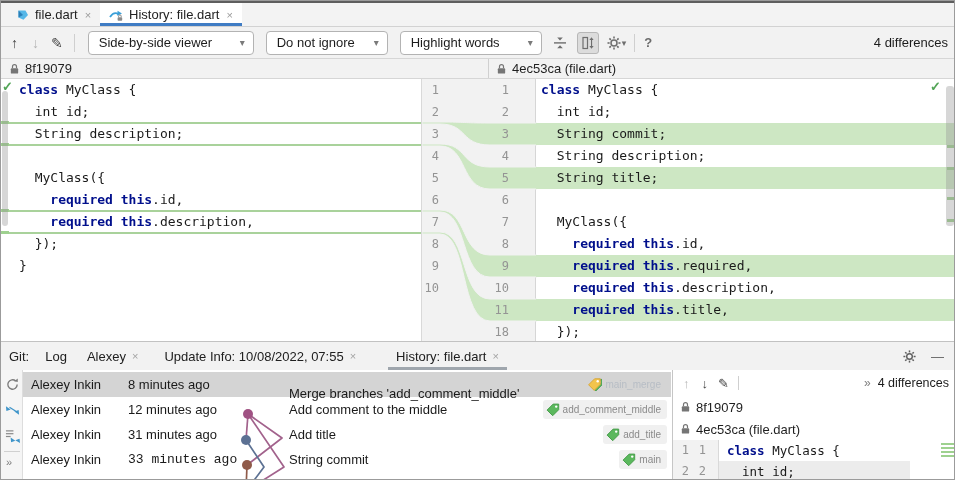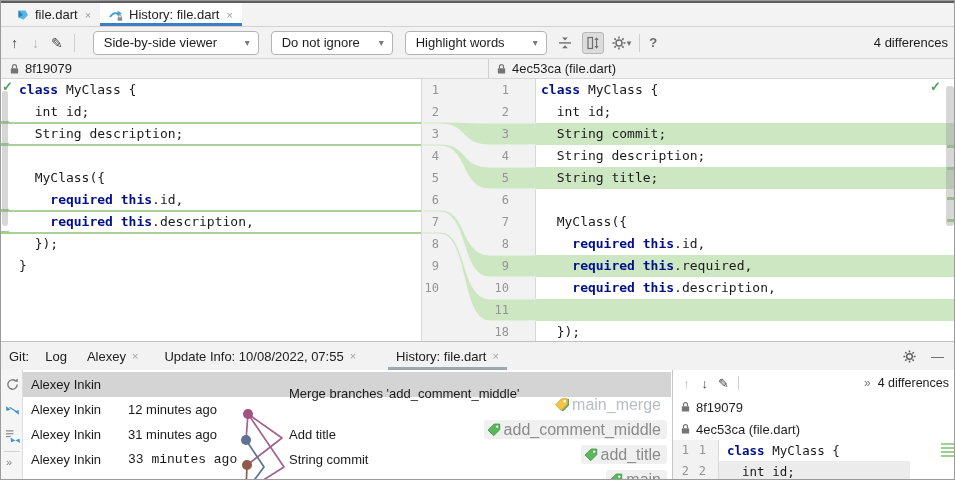--- a/index.html
+++ b/index.html
@@ -49,21 +49,21 @@
   .gtab{display:flex;align-items:center;gap:6px;height:28px;padding:0 2px;position:relative;}
   .gtab .x{color:#a3a3a3;font-size:11px;}
   .gtab.active{box-shadow:inset 0 -3px 0 #9fa6ad;padding:0 8px;}
   #gcontent{position:absolute;left:0;top:28px;width:955px;height:111px;}
   #toolstrip{position:absolute;left:0;top:0;width:22px;height:111px;background:#f5f5f5;border-right:1px solid #ddd;box-sizing:border-box;}
   #logtable{position:absolute;left:22px;top:0;width:648px;height:111px;background:#fff;}
   .crow{position:absolute;left:0;width:648px;height:25px;font-size:13px;color:#1a1a1a;}
   .crow.sel{background:#d4d4d4;}
   .ccell{position:absolute;top:0;height:25px;line-height:25px;white-space:nowrap;}
   .chip{position:absolute;right:4px;top:3px;height:19px;display:flex;align-items:center;gap:3px;
-        padding:0 6px 0 3px;border-radius:3px;font-size:16px;margin-top:20px;}
+        padding:0 6px 0 3px;border-radius:3px;font-size:10px;}
   .chip.branch{background:#f0f0f0;color:#8a8a8a;}
   .chip.tag{background:transparent;color:#b7bdc5;}
   #rpanel{position:absolute;left:671px;top:0;width:284px;height:111px;background:#fff;border-left:1px solid #c6c6c6;box-sizing:border-box;}
   .rptool{position:absolute;left:0;top:0;width:283px;height:26px;display:flex;align-items:center;}
   .revrow{position:absolute;left:0;width:283px;height:22px;display:flex;align-items:center;gap:5px;
           padding-left:7px;font-size:13px;color:#1f1f1f;box-sizing:border-box;}
   #minied{position:absolute;left:0;top:70px;width:283px;height:41px;overflow:hidden;}
   #minigut{position:absolute;left:0;top:0;width:46px;height:41px;background:#f2f2f2;border-right:1px solid #d9d9d9;box-sizing:border-box;}
   .mnum{position:absolute;width:14px;height:21px;text-align:right;font:12px/21px "DejaVu Sans Mono",monospace;color:#949494;}
   .mcl{position:absolute;left:54px;height:21px;white-space:pre;font:12.5px/21px "DejaVu Sans Mono",monospace;color:#1a1a1a;}
@@ -96,21 +96,21 @@
       <span>History: file.dart</span>
       <span class="x">×</span>
     </div>
   </div>
 
   <div class="abs" id="toolbar">
     <span class="tbicon" style="margin-left:10px">↑</span>
     <span class="tbicon dis" style="margin-left:14px">↓</span>
     <span class="tbicon" style="margin-left:12px">✎</span>
     <span class="vsep" style="margin-left:11px"></span>
-    <div class="dd" style="margin-left:18px;width:166px">
+    <div class="dd" style="margin-left:13px;width:166px">
       <span>Side-by-side viewer</span>
       <span class="car">▾</span>
     </div>
     <div class="dd" style="margin-left:12px;width:122px">
       <span>Do not ignore</span>
       <span class="car">▾</span>
     </div>
     <div class="dd" style="margin-left:12px;width:142px">
       <span>Highlight words</span>
       <span class="car">▾</span>
@@ -231,20 +231,21 @@
         <div class="cl" style="top: 66px;"><span>  String description;</span></div>
         <div class="addrow" style="top: 88px;"></div>
         <div class="cl" style="top: 88px;"><span>  String title;</span></div>
         <div class="cl" style="top: 110px;"><span></span></div>
         <div class="cl" style="top: 132px;"><span>  MyClass({</span></div>
         <div class="cl" style="top: 154px;"><span>    </span><span class="kw">required</span><span> </span><span class="kw">this</span><span>.id,</span></div>
         <div class="addrow" style="top: 176px;"></div>
         <div class="cl" style="top: 176px;"><span>    </span><span class="kw">required</span><span> </span><span class="kw">this</span><span>.required,</span></div>
         <div class="cl" style="top: 198px;"><span>    </span><span class="kw">required</span><span> </span><span class="kw">this</span><span>.description,</span></div>
         <div class="addrow" style="top: 220px;"></div>
+        <div class="cl" style="top: 220px;"><span>    </span><span class="kw">required</span><span> </span><span class="kw">this</span><span>.title,</span></div>
         <div class="cl" style="top: 242px;"><span>  });</span></div>
       </div>
     <span class="okcheck" style="left:1px;top:1px">✓</span>
     <span class="okcheck" style="left:929px;top:1px">✓</span>
     <div class="abs" id="rightstripe" style="left:944px;top:0;width:11px;height:262px">
         <div class="tick" style="left: 2px; width: 9px; top: 66px;"></div>
         <div class="tick" style="left: 2px; width: 9px; top: 88px;"></div>
         <div class="tick" style="left: 2px; width: 9px; top: 118px;"></div>
         <div class="tick" style="left: 2px; width: 9px; top: 140px;"></div>
         <div class="thumb" style="left: 1px; width: 8px; top: 7px; height: 140px;"></div>
@@ -306,38 +307,40 @@
           <path d="M6 9 L11 12.5 L6.5 14 Z" fill="#3e94c9"></path>
           <path d="M16 15 L11 12 L15.5 10.5 Z" fill="#3e94c9"></path>
         </svg>
         <div class="abs" style="left:3px;top:81px;width:16px;height:1px;background:#d0d0d0"></div>
         <span class="abs" style="left:5px;top:86px;font-size:11px;color:#7e7e7e">»</span>
       </div>
 
       <div id="logtable">
           <div class="crow sel" style="top: 2px;">
             <span class="ccell" style="left: 8px;">Alexey Inkin</span>
+            <span class="ccell" style="left: 105px;">8 minutes ago</span>
             <span class="ccell" style="left: 266px; margin-top: 9px;">Merge branches 'add_comment_middle'</span>
             <span class="chip tag">
               <svg width="14" height="14" viewBox="0 0 14 14">
                 <g transform="translate(1.6,0.6)">
                   <path d="M6.6 0.8 H12.2 V6.4 L6.2 12.4 L0.6 6.8 Z" fill="#5bb85d" stroke="#4a9e4e" stroke-width="1"></path>
                   <circle cx="9.7" cy="3.3" r="1.2" fill="#fff"></circle>
                 </g>
                 <g transform="translate(0,0)">
                   <path d="M6.6 0.8 H12.2 V6.4 L6.2 12.4 L0.6 6.8 Z" fill="#f2c44c" stroke="#d9a93f" stroke-width="1"></path>
                   <circle cx="9.7" cy="3.3" r="1.2" fill="#fff"></circle>
                 </g>
               </svg>
               <span>main_merge</span>
             </span>
           </div>
           <div class="crow" style="top: 27px;">
             <span class="ccell" style="left: 8px;">Alexey Inkin</span>
             <span class="ccell" style="left: 105px;">12 minutes ago</span>
+            <span class="ccell" style="left: 266px;">Add comment to the middle</span>
             <span class="chip branch">
               <svg width="14" height="14" viewBox="0 0 14 14">
                 <g transform="translate(0.5,0.3)">
                   <path d="M6.6 0.8 H12.2 V6.4 L6.2 12.4 L0.6 6.8 Z" fill="#5bb85d" stroke="#4a9e4e" stroke-width="1"></path>
                   <circle cx="9.7" cy="3.3" r="1.2" fill="#fff"></circle>
                 </g>
               </svg>
               <span>add_comment_middle</span>
             </span>
           </div>

